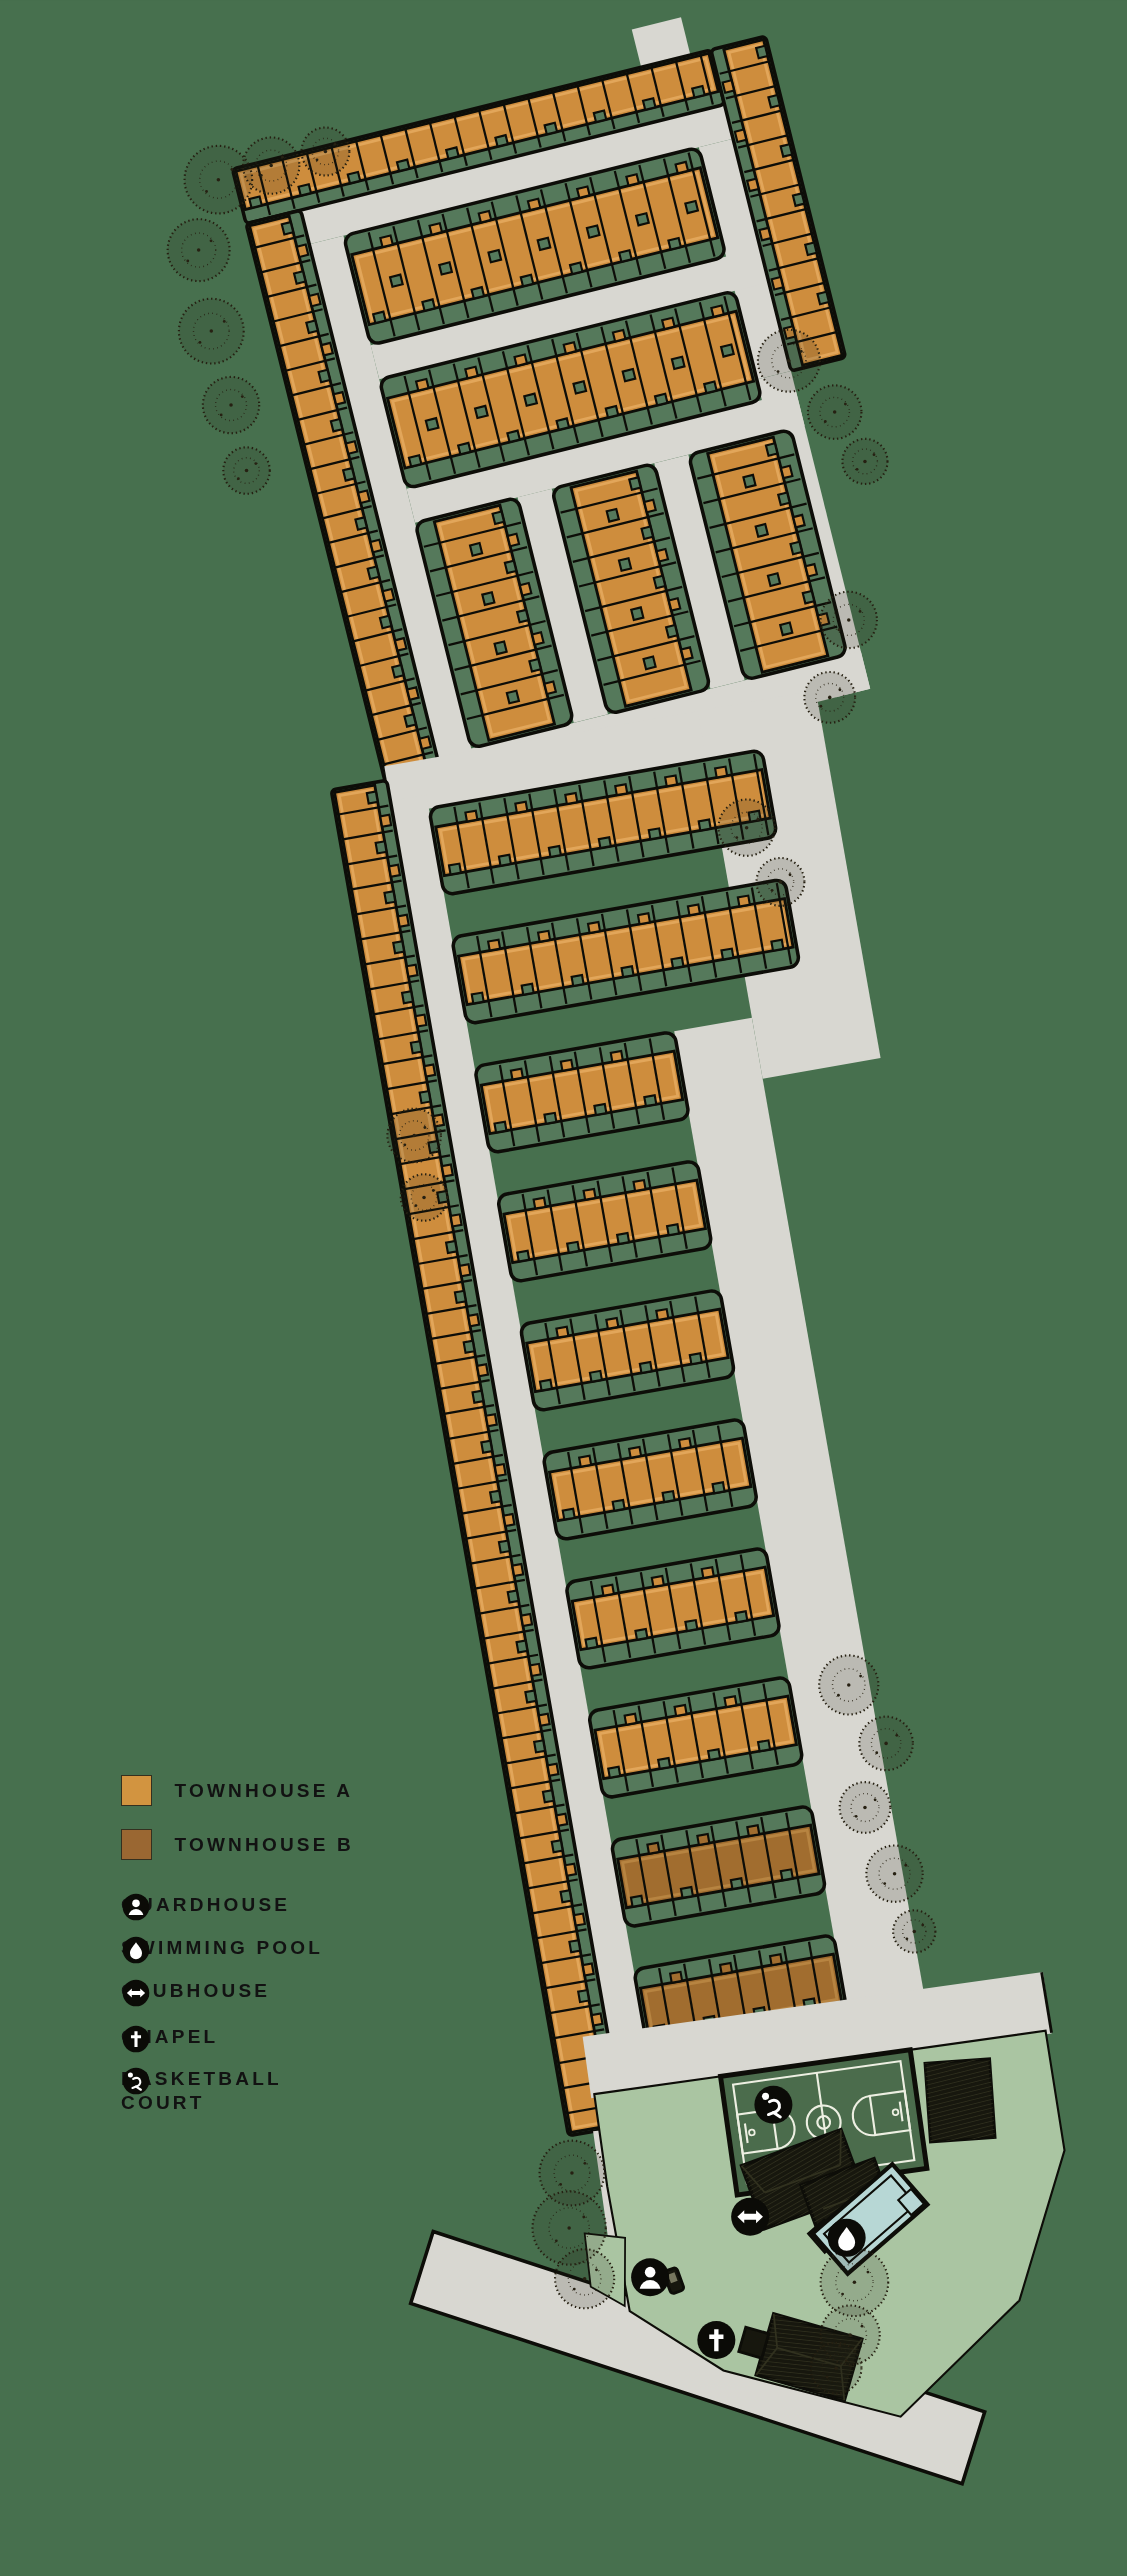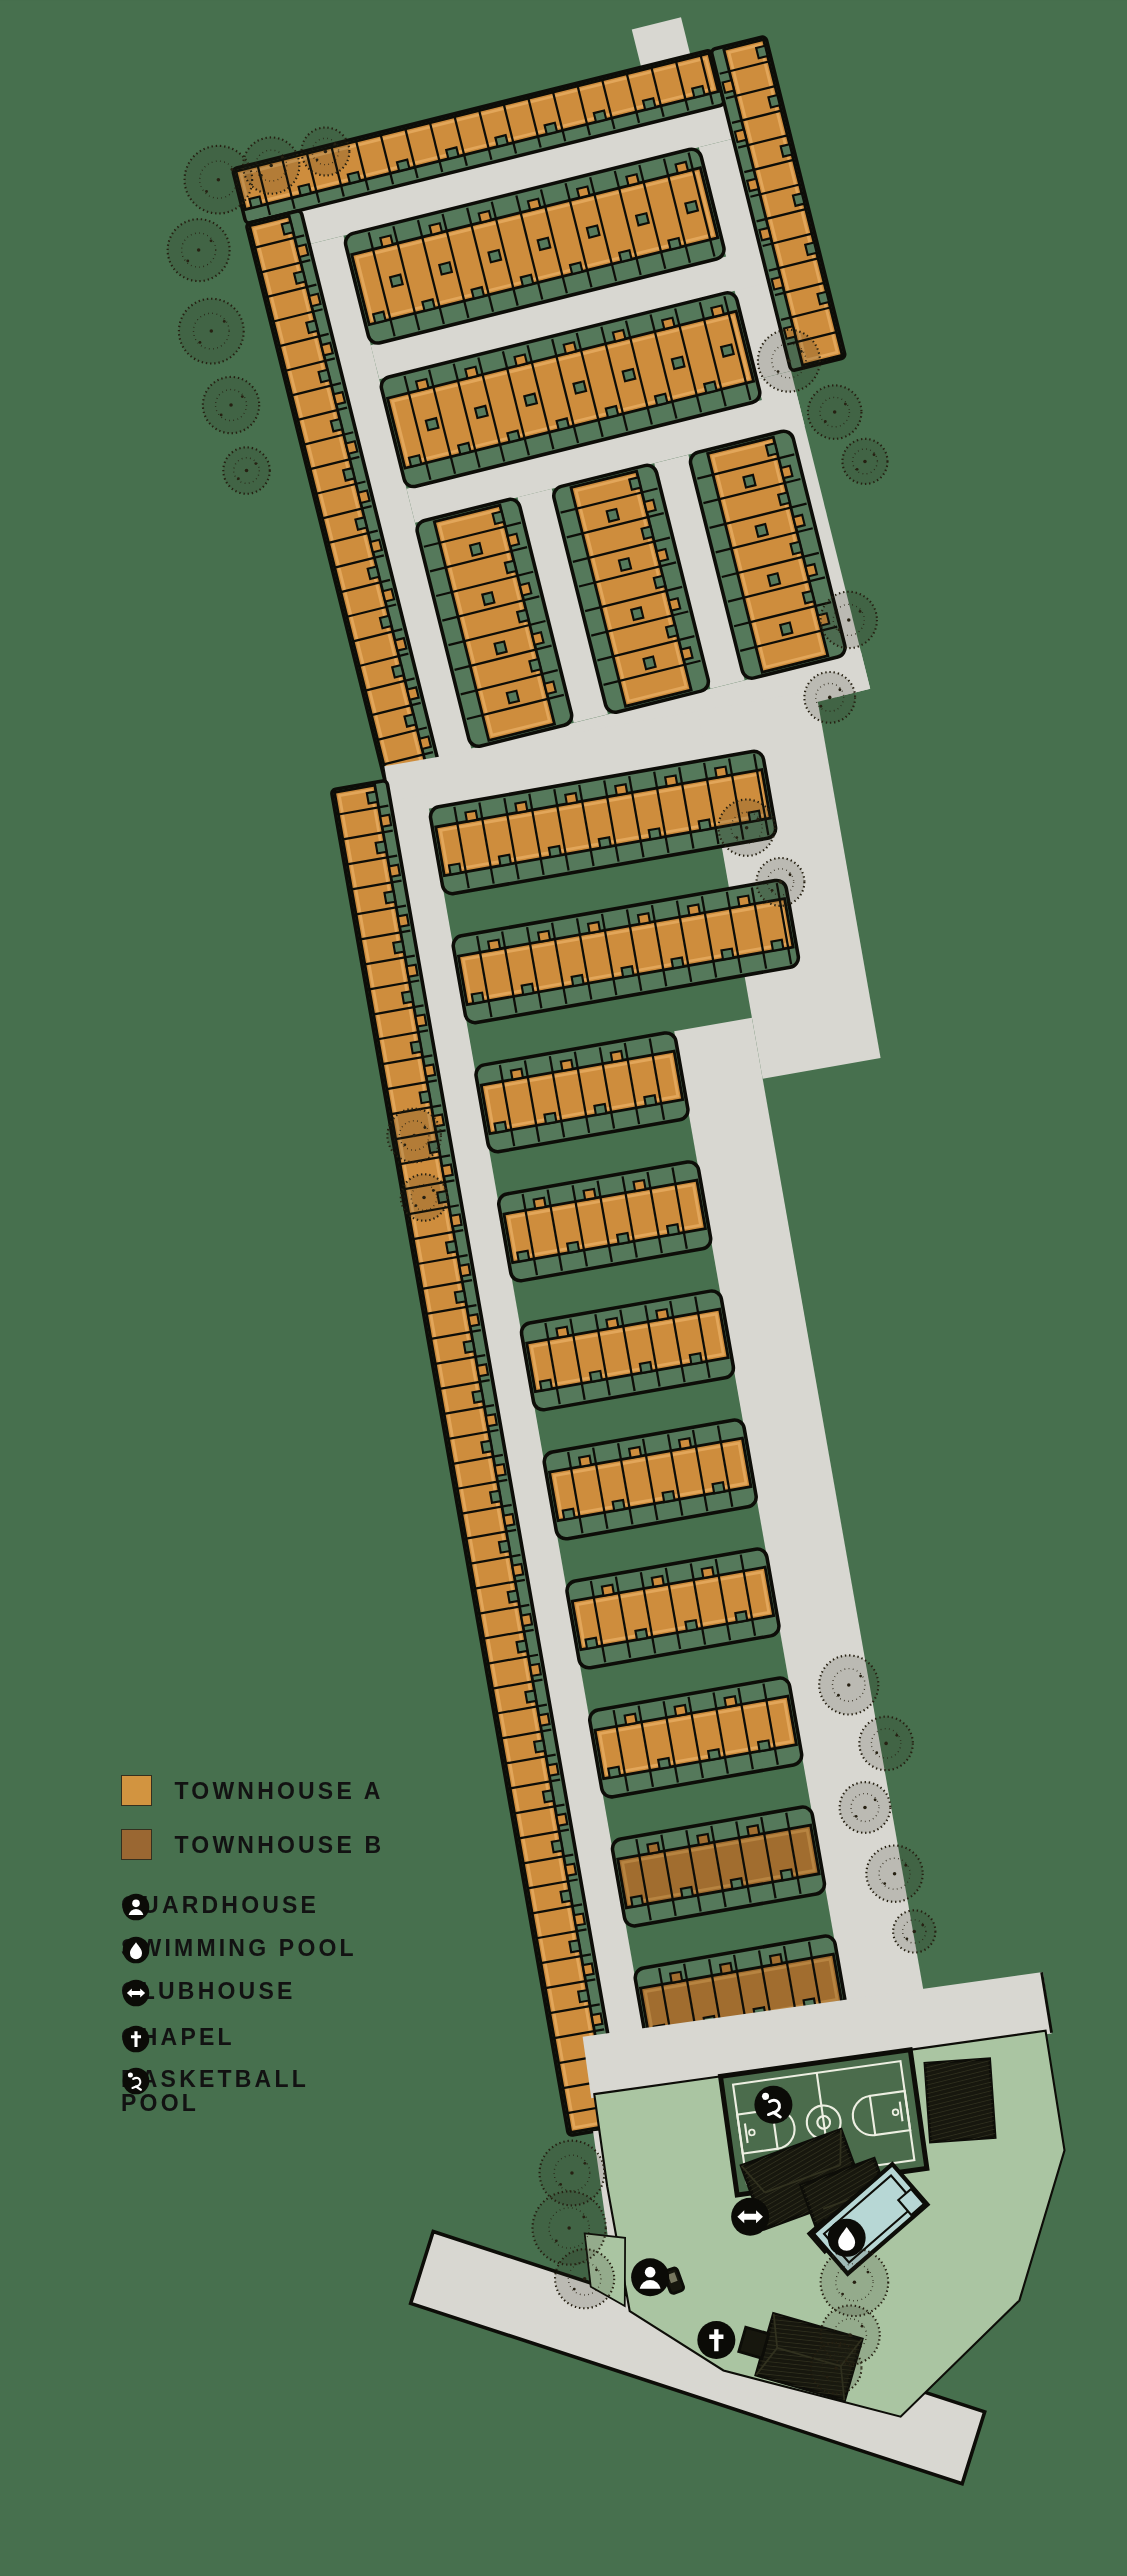--- a/index.html
+++ b/index.html
@@ -3,21 +3,21 @@
 <meta charset="utf-8">
 <style>
   html,body{margin:0;padding:0;}
   body{font-family:"Liberation Sans","DejaVu Sans",sans-serif;}
   .stage{position:relative;width:1127px;height:2576px;overflow:hidden;}
   .stage svg{position:absolute;left:0;top:0;}
   .legend{position:absolute;left:121px;top:1775px;width:394px;}
   .legend-row{position:absolute;left:0;display:flex;align-items:center;gap:22.5px;}
   .swatch{width:31px;height:31px;border:1.4px solid #34301f;box-sizing:border-box;flex:0 0 auto;}
   .licon{width:28px;height:28px;flex:0 0 auto;margin-left:1.4px;}
-  .legend-label{font-size:23px;font-weight:800;letter-spacing:3.2px;color:#121212;line-height:24px;white-space:nowrap;}
+  .legend-label{font-size:19px;font-weight:800;letter-spacing:3.2px;color:#121212;line-height:24px;white-space:nowrap;}
 </style>
 </head>
 <body>
 
 <div class="stage" style="background: rgb(71, 112, 78);">
 
   <svg id="map" width="1127" height="2576" viewBox="0 0 1600 3657" xmlns="http://www.w3.org/2000/svg">
     <defs>
       <pattern id="hatch" width="6" height="6" patternUnits="userSpaceOnUse" patternTransform="rotate(80)">
         <line x1="0" y1="0" x2="0" y2="6" stroke="#31311F" stroke-width="2"></line>
@@ -969,18 +969,18 @@
       </svg>
       <span class="legend-label">CHAPEL</span>
     </div>
     <div class="legend-row" style="top:292px">
       <svg class="licon" viewBox="-20 -20 40 40">
         <circle r="19" fill="#0B0B07"></circle>
           <use href="#icon-player"></use>
       </svg>
       <span class="legend-label">
         <span>BASKETBALL</span><br>
-        <span>POOL</span>
+        <span>COURT</span>
       </span>
     </div>
   </div>
 </div>
 
 
 </body></html>

